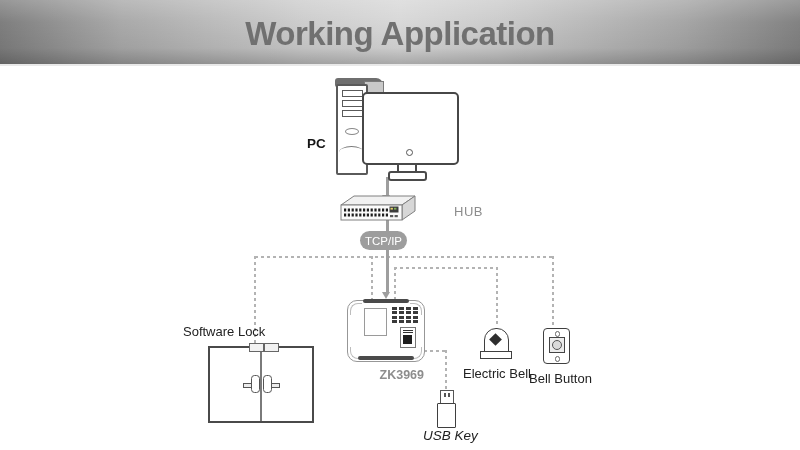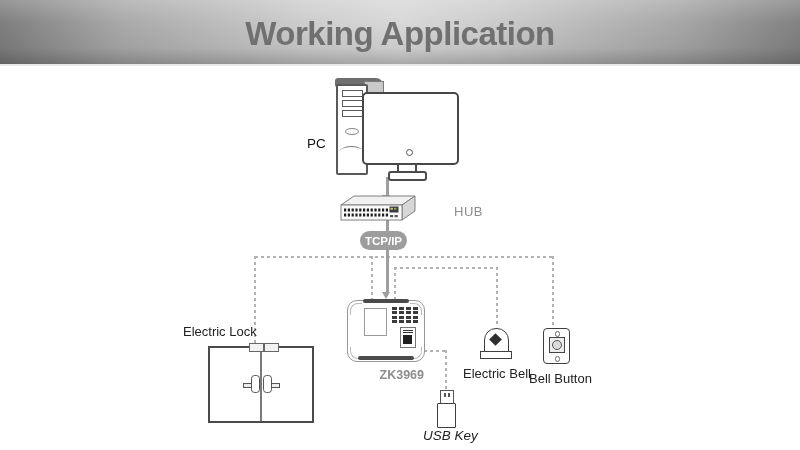--- a/index.html
+++ b/index.html
@@ -45,29 +45,29 @@
   .slot{position:absolute;left:4px;width:19px;height:5px;border:1.5px solid #5a5a5a;background:#fff;}
   .slot1{top:4px;} .slot2{top:14px;} .slot3{top:24px;}
   .badge{position:absolute;left:7px;top:42px;width:12px;height:5px;border:1px solid #8a8a8a;border-radius:50%;}
   .tcurve{position:absolute;left:1px;top:60px;width:25px;height:12px;border-top:1.5px solid #7a7a7a;border-radius:50% 50% 0 0;}
   .monitor{position:absolute;left:362px;top:92px;width:93px;height:69px;background:#fff;border:2.5px solid #474747;border-radius:5px;z-index:3;}
   .screen{position:absolute;left:7px;top:6px;width:75px;height:43px;border:2px solid #8c8c8c;background:#fefefe;
           display:flex;align-items:center;justify-content:center;font-size:12.5px;font-weight:bold;color:#8f8f8f;}
   .pwr{position:absolute;left:42px;top:55px;width:5px;height:5px;border:1.5px solid #555;border-radius:50%;}
   .stand-neck{position:absolute;left:397px;top:163px;width:16px;height:8px;background:#fff;border:2px solid #4a4a4a;z-index:3;}
   .stand-base{position:absolute;left:388px;top:171px;width:35px;height:6px;background:#fff;border:2px solid #4a4a4a;border-radius:3px;z-index:3;}
-  .pc-label{position:absolute;left:307px;top:136px;font-size:13.5px;font-weight:normal;color:#151515;}
+  .pc-label{position:absolute;left:307px;top:136px;font-size:13.5px;font-weight:bold;color:#151515;}
 
   
   .hub{position:absolute;left:336px;top:192px;width:82px;height:32px;z-index:2;}
   .hub-label{position:absolute;left:431px;top:204px;font-size:13px;color:#8d8d8d;letter-spacing:.5px;margin-left:23px;}
 
   
   .pill{position:absolute;left:360px;top:231px;width:47px;height:19px;background:#9d9d9d;border-radius:10px;
-        color:#fff;font-size:11.5px;font-weight:bold;display:flex;align-items:center;justify-content:center;z-index:2;}
+        color:#fff;font-size:11.5px;font-weight:normal;display:flex;align-items:center;justify-content:center;z-index:2;}
 
   
   .dev{position:absolute;left:347px;top:300px;width:76px;height:60px;border:1.5px solid #979797;border-radius:10px;background:#fff;z-index:2;}
   .ca{position:absolute;width:11px;height:11px;border:0 solid #bdbdbd;}
   .ca-tl{left:2px;top:2px;border-left-width:1px;border-top-width:1px;border-top-left-radius:8px;}
   .ca-tr{right:2px;top:2px;border-right-width:1px;border-top-width:1px;border-top-right-radius:8px;}
   .ca-bl{left:2px;bottom:2px;border-left-width:1px;border-bottom-width:1px;border-bottom-left-radius:8px;}
   .ca-br{right:2px;bottom:2px;border-right-width:1px;border-bottom-width:1px;border-bottom-right-radius:8px;}
   .dev-topbar{position:absolute;left:15px;top:-2px;width:46px;height:4px;background:#4a4a4a;border-radius:2px;}
   .dev-botbar{position:absolute;left:10px;top:55px;width:56px;height:4px;background:#4a4a4a;border-radius:2px;}
@@ -193,21 +193,21 @@
 
   <div class="door">
     <div class="door-mid"></div>
   </div>
   <div class="lock-box lock-l"></div>
   <div class="lock-box lock-r"></div>
   <div class="hbar hbar-l"></div>
   <div class="hbar hbar-r"></div>
   <div class="hdl hdl-l"></div>
   <div class="hdl hdl-r"></div>
-  <div class="el-label">Electric Lock</div>
+  <div class="el-label">Software Lock</div>
 
   <div class="bell-dome"></div>
   <div class="bell-diamond"></div>
   <div class="bell-base"></div>
   <div class="bell-label">Electric Bell</div>
 
   <div class="exit-plate">
     <div class="exit-screw exit-screw-t"></div>
     <div class="exit-btn">
       <div class="exit-btn-circle"></div>

